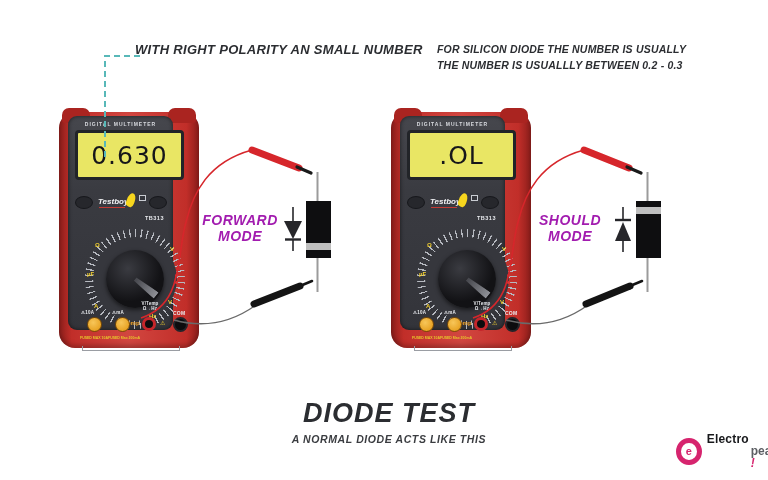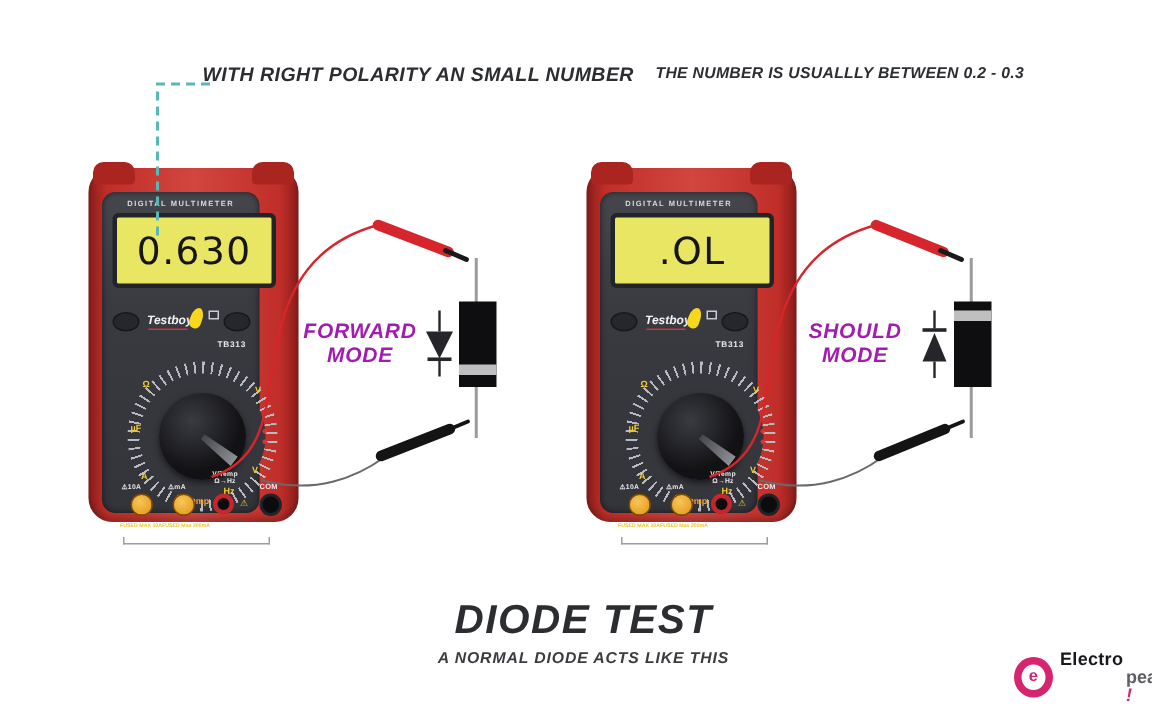--- a/index.html
+++ b/index.html
@@ -34,21 +34,21 @@
 
   
   .meter{position:absolute;width:140px;height:236px;z-index:1;}
   .meter-left{left:59px;top:112px;}
   .meter-right{left:391px;top:112px;}
   .m-body{position:absolute;inset:0;border-radius:16px;
           background:linear-gradient(90deg,#8c1e1b 0%,#c12e29 9%,#d24640 50%,#c12e29 91%,#8c1e1b 100%);
           box-shadow:inset 0 -3px 5px rgba(0,0,0,.25);}
   .m-horn{position:absolute;top:-4px;width:28px;height:15px;background:#aa2420;border-radius:7px 7px 3px 3px;}
   .m-horn.h-left{left:3px;} .m-horn.h-right{right:3px;}
-  .m-face{position:absolute;left:9px;top:16px;width:105px;height:214px;border-radius:9px;
+  .m-face{position:absolute;left:9px;top:4px;width:105px;height:214px;border-radius:9px;
           background:linear-gradient(180deg,#46474d 0%,#3a3b41 35%,#33343a 100%);
           box-shadow:inset 0 0 4px rgba(0,0,0,.6);}
   .m-header{position:absolute;left:0;top:5px;width:100%;text-align:center;
             font-size:5px;font-weight:700;color:#d8dadf;letter-spacing:1px;}
   .m-lcd{position:absolute;left:7px;top:14px;width:103px;height:44px;background:#e9e664;
          border:3px solid #222428;border-radius:4px;display:flex;align-items:center;justify-content:center;}
   .m-lcd-value{font-family:"DejaVu Sans",sans-serif;font-size:25px;color:#16161a;letter-spacing:1px;}
   .m-btn{position:absolute;width:16px;height:11px;background:#26272c;border:1px solid #17181c;border-radius:50%;}
   .m-btn.b-left{left:7px;top:80px;} .m-btn.b-right{left:81px;top:80px;}
   .m-brand{position:absolute;left:30px;top:81px;font-size:8px;font-weight:700;font-style:italic;color:#f2f3f5;}
@@ -98,20 +98,21 @@
 </head>
 <body>
 
 <div class="stage">
 
   <div class="ann ann-left">
     <div>WITH RIGHT POLARITY AN SMALL NUMBER</div>
   </div>
 
   <div class="ann ann-right">
+    <div>FOR SILICON DIODE THE NUMBER IS USUALLY</div>
     <div>THE NUMBER IS USUALLLY BETWEEN 0.2 - 0.3</div>
   </div>
 
   <div class="meter meter-left">
     <div class="m-body"></div>
     <div class="m-horn h-left"></div>
     <div class="m-horn h-right"></div>
     <div class="m-face">
       <div class="m-header">DIGITAL MULTIMETER</div>
       <div class="m-lcd">

